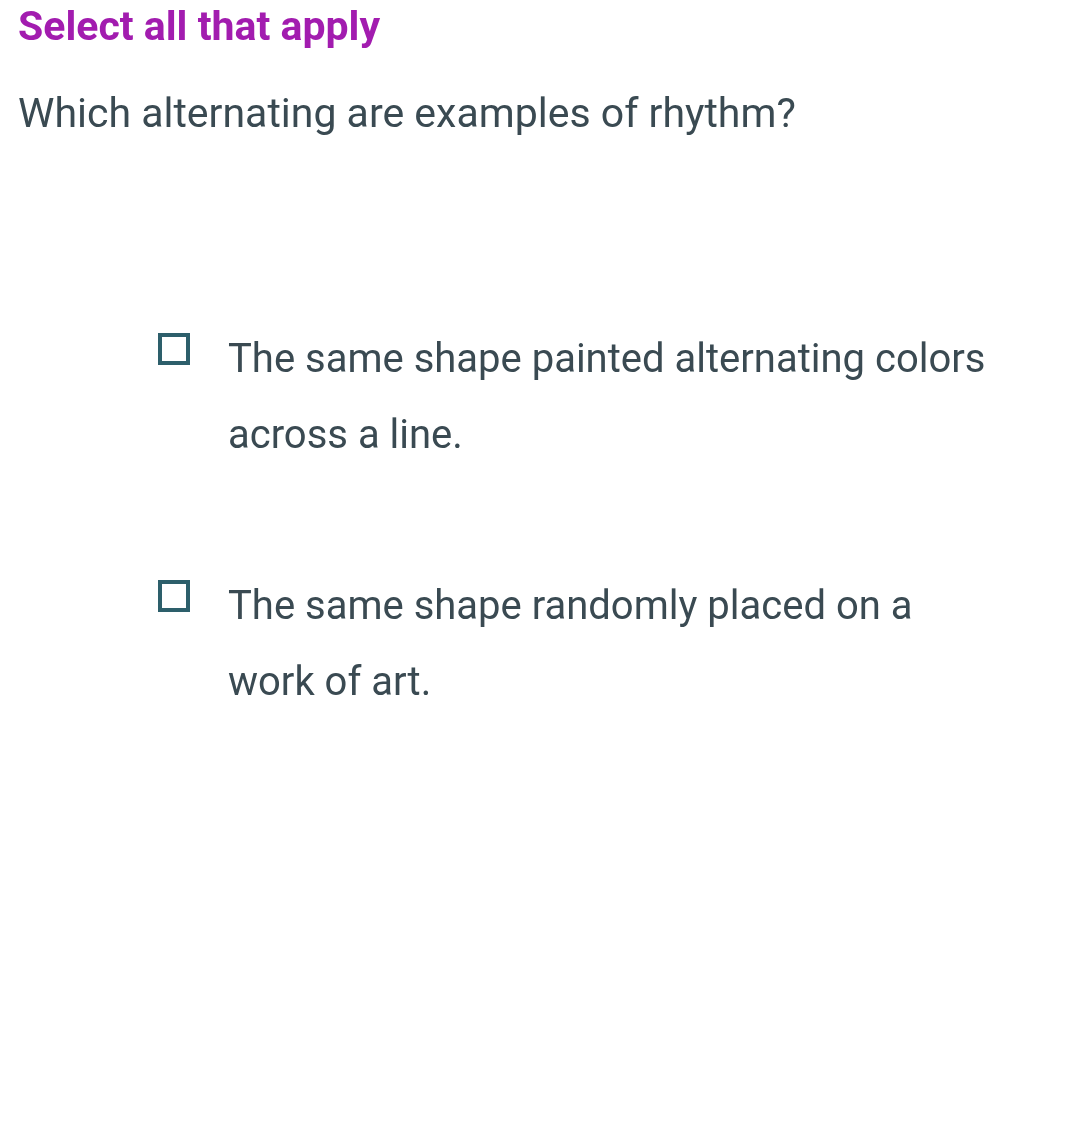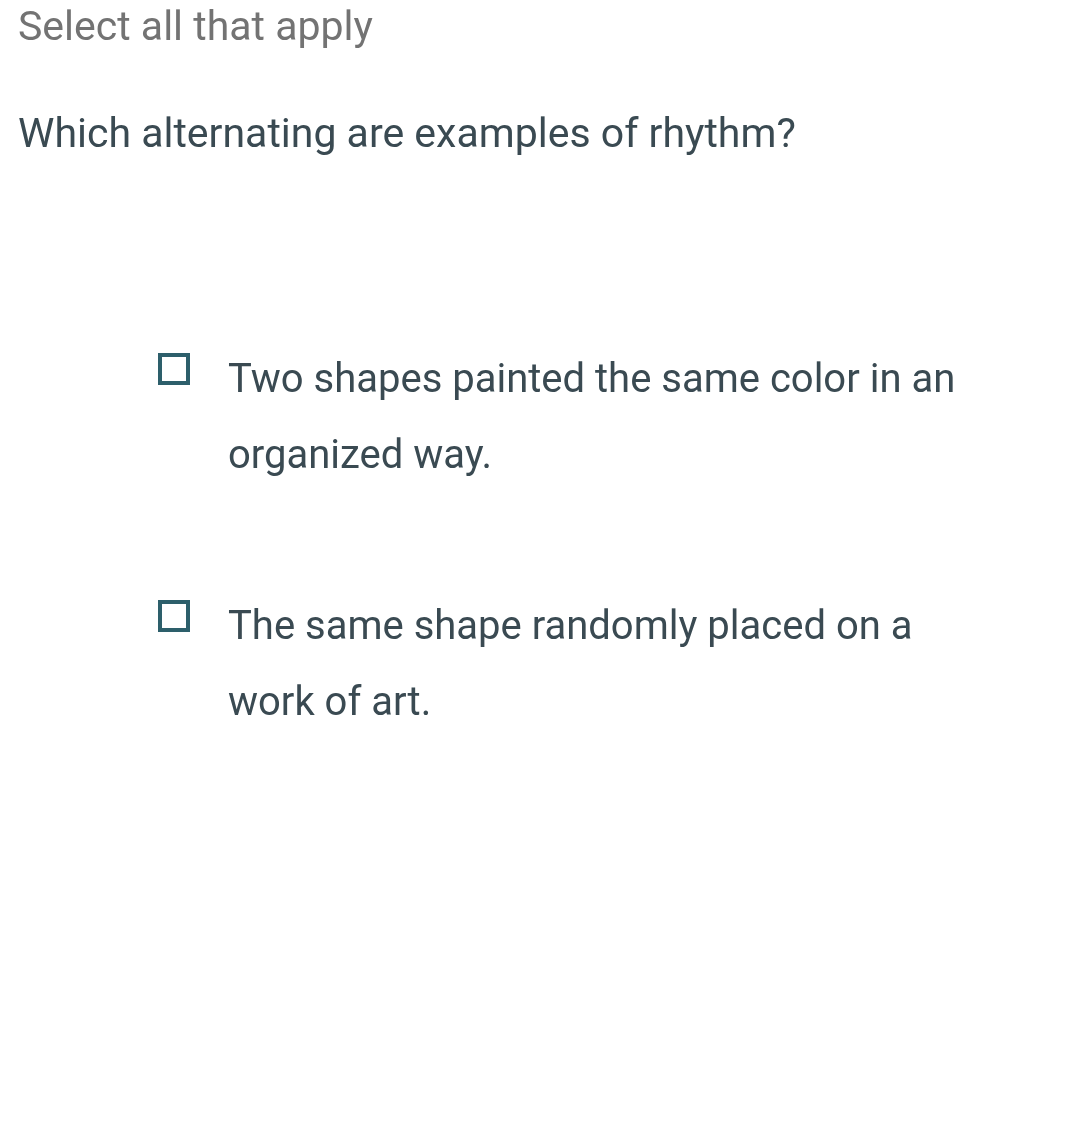--- a/index.html
+++ b/index.html
@@ -9,24 +9,24 @@
     }
     body {
       font-family: -apple-system, BlinkMacSystemFont, "Segoe UI", Roboto, "Helvetica Neue", Arial, sans-serif;
       background: #ffffff;
       color: #3a4a52;
       padding: 0 18px;
       width: 1083px;
     }
     .instruction {
       font-size: 41px;
-      font-weight: 400;
-      color: #737373;
+      font-weight: 700;
+      color: #a21caf;
       line-height: 1.3;
-      margin-bottom: 54px;
+      margin-bottom: 34px;
     }
     .question {
       font-size: 41px;
       font-weight: 400;
       color: #3a4a52;
       line-height: 1.3;
       margin-bottom: 180px;
     }
     .options {
       padding-left: 140px;
@@ -56,19 +56,19 @@
   </style>
 </head>
 <body>
 
 <div class="instruction">Select all that apply</div>
 <div class="question">Which alternating are examples of rhythm?</div>
 
 <div class="options">
   <div class="option">
     <div class="checkbox"></div>
-    <div class="option-text">Two shapes painted the same color in an organized way.</div>
+    <div class="option-text">The same shape painted alternating colors across a line.</div>
   </div>
   <div class="option">
     <div class="checkbox"></div>
     <div class="option-text">The same shape randomly placed on a work of art.</div>
   </div>
 </div>
 
 </body></html>

